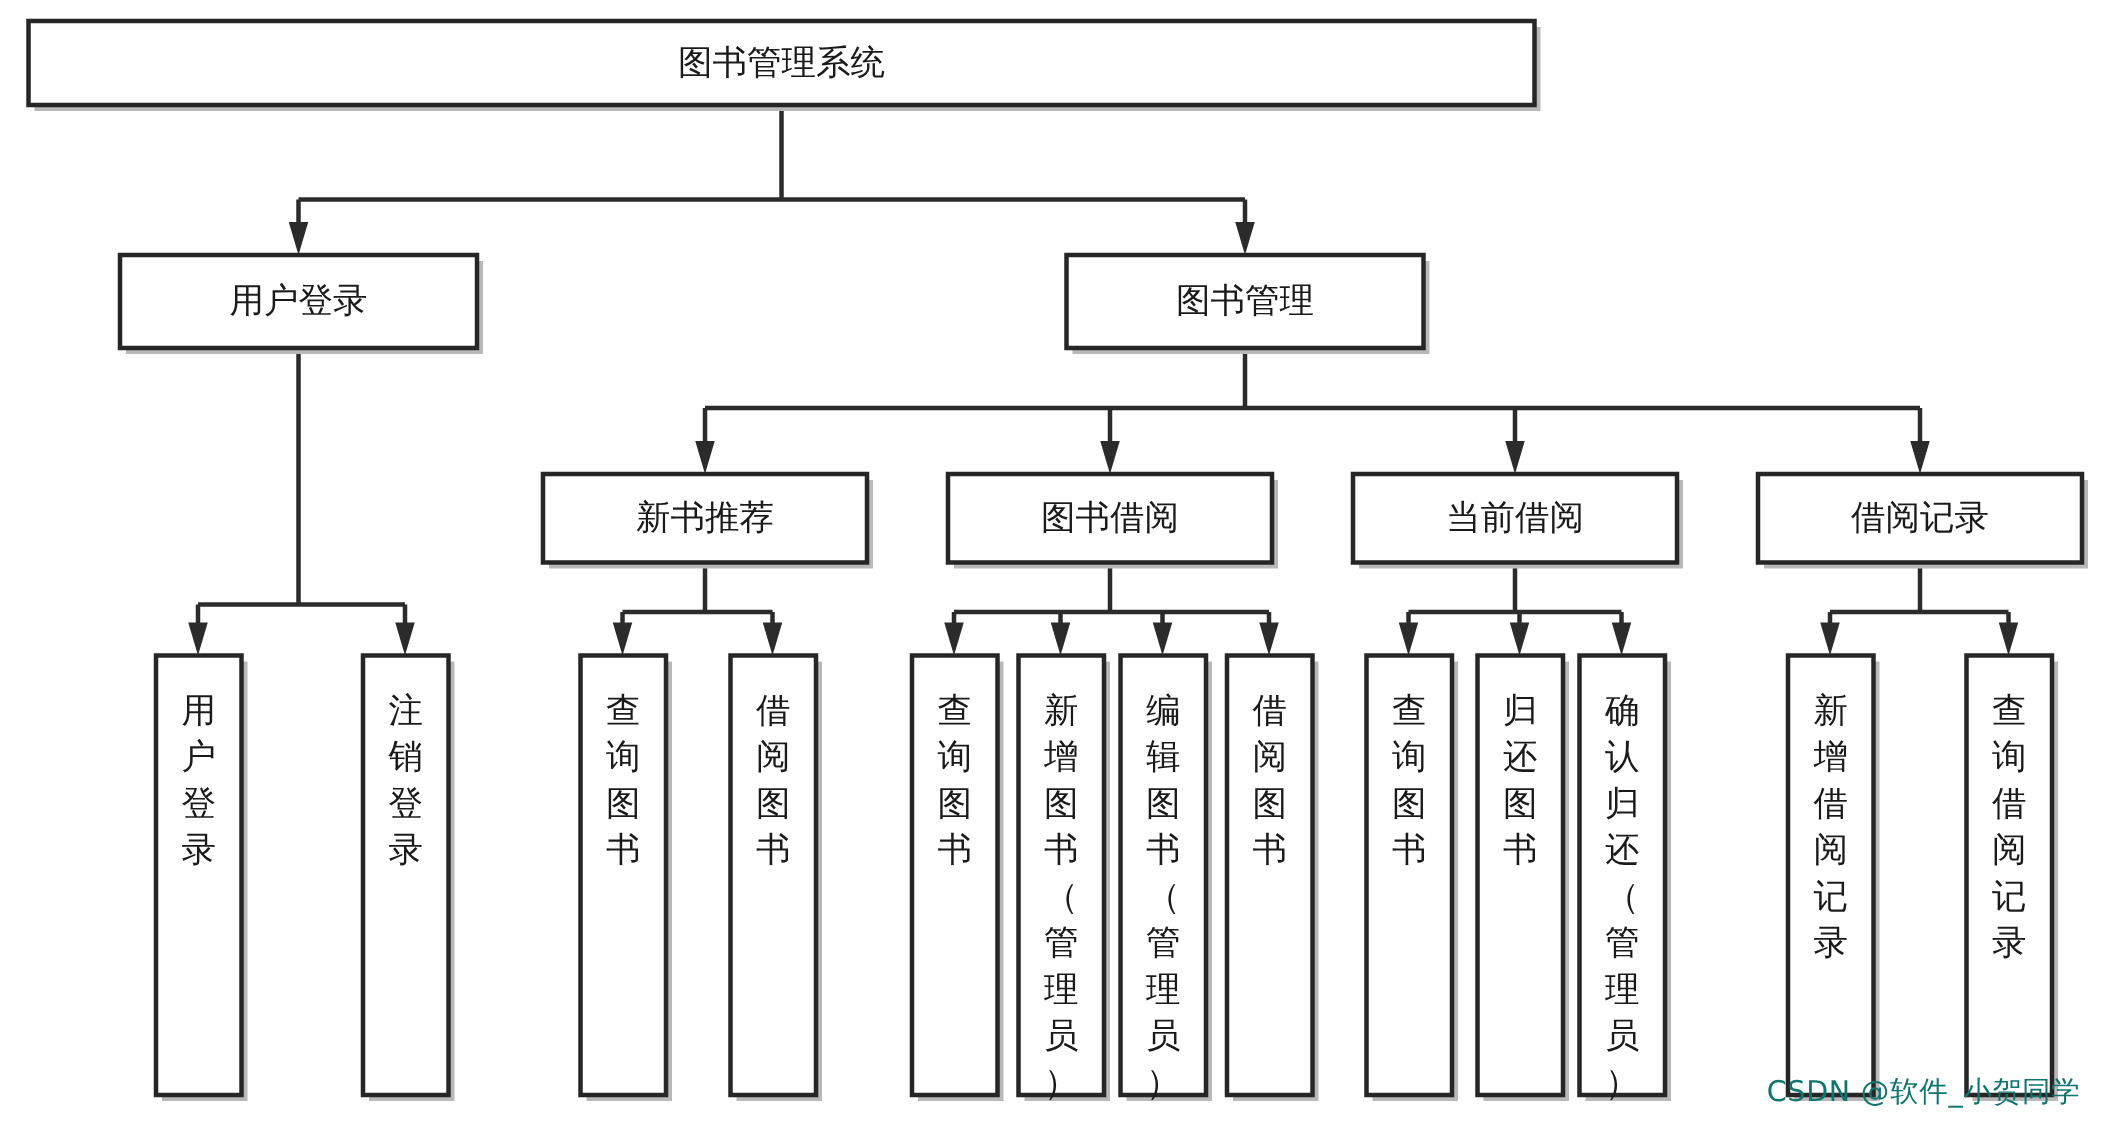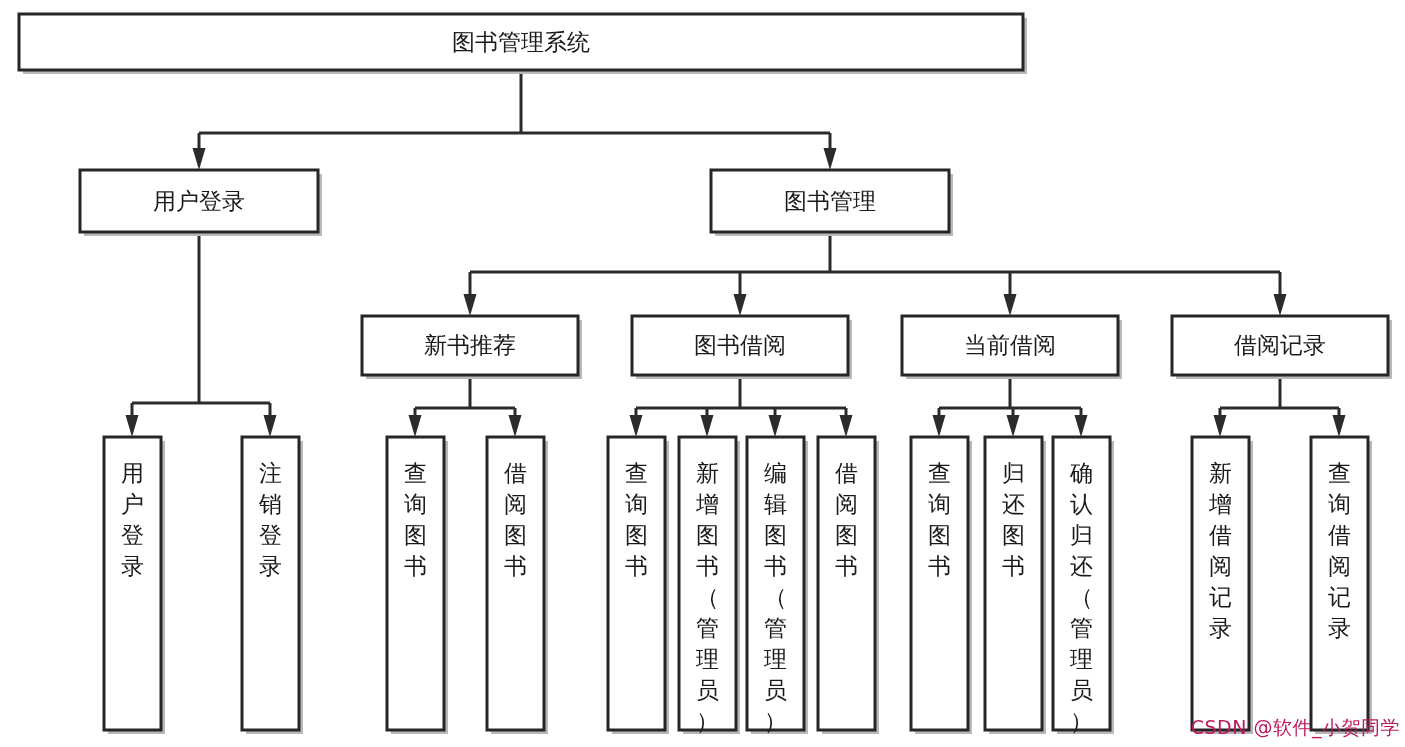--- a/index.html
+++ b/index.html
@@ -57,25 +57,25 @@
   }
   .node-label-v {
     font-family: "DejaVu Sans", "Liberation Sans", sans-serif;
     font-size: 23px;
     fill: #1a1a1a;
     text-anchor: middle;
     white-space: pre;
   }
   .watermark-text {
     position: absolute;
-    right: 5px;
+    right: 18px;
     bottom: 6px;
     font-family: "DejaVu Sans", "Liberation Sans", sans-serif;
     font-size: 19px;
-    color: #be185d;
+    color: #0f766e;
     letter-spacing: 0.5px;
     pointer-events: none;
     user-select: none;
     white-space: nowrap;
   }
 </style>
 </head>
 <body>
 
 <div id="diagram-root">

